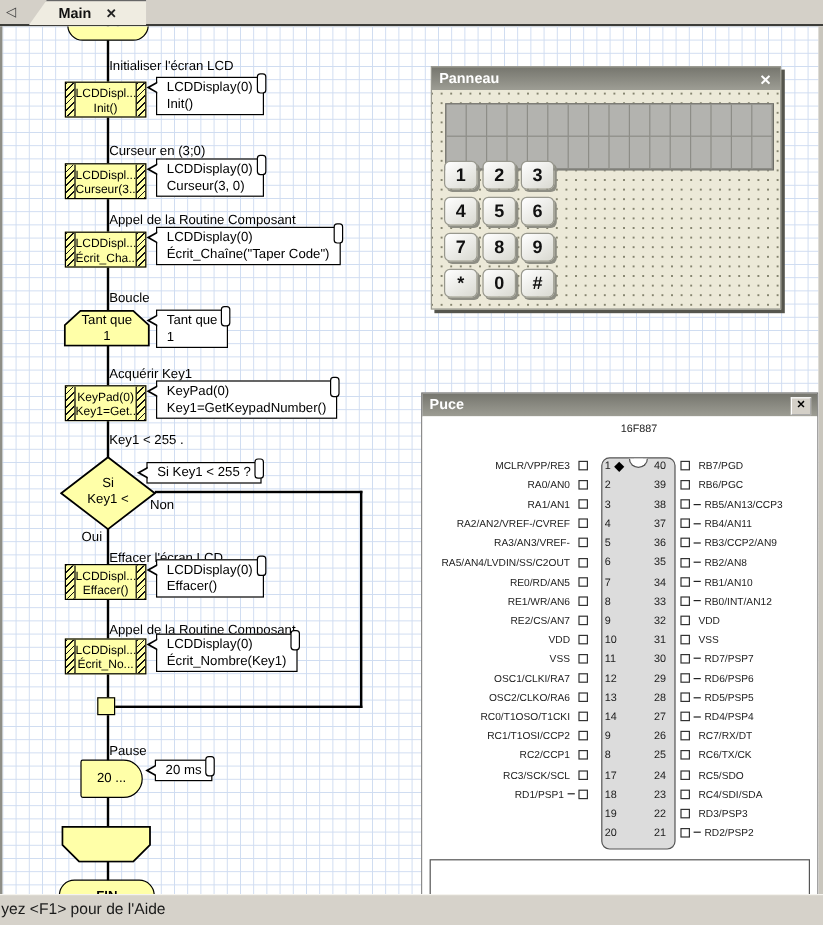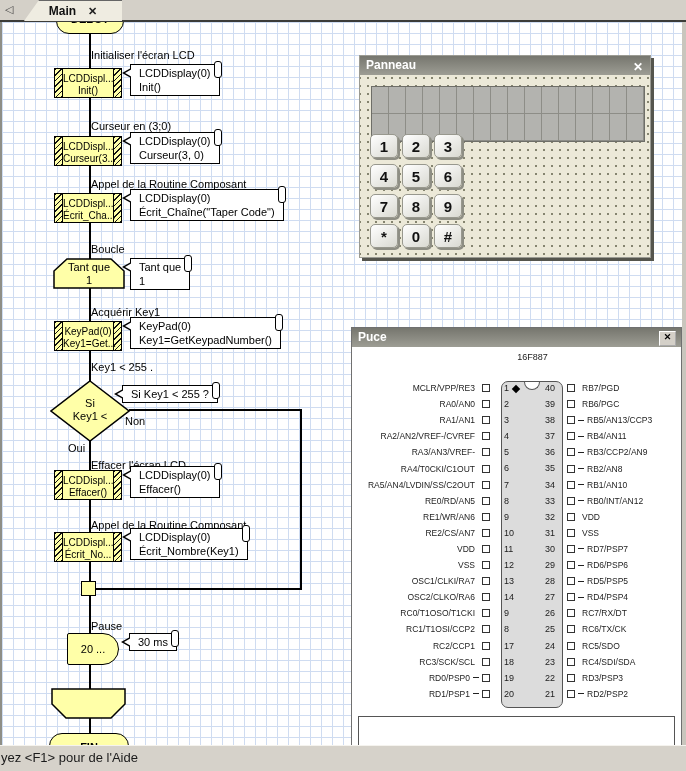--- a/index.html
+++ b/index.html
@@ -189,21 +189,21 @@
       <div>LCDDisplay(0)</div>
         <div>Écrit_Nombre(Key1)</div>
       <div class="clip"></div>
     </div>
 
     <div class="connector" style="left:79px;top:559px;"></div>
 
     <div class="caption" style="left:89px;top:598px;">Pause</div>
     <div class="pause-shape" style="left:65px;top:611px;width:50px;height:30px;">20 ...</div>
     <div class="callout" style="left:127px;top:611px;">
-      <div>30 ms</div>
+      <div>20 ms</div>
       <div class="clip"></div>
     </div>
 
     <svg class="svgshape" style="left:49px;top:666px;" width="75" height="31" viewBox="0 0 75 31">
       <polygon points="1,1 74,1 74,16 60,30 15,30 1,16" fill="#ffffa8" stroke="#000" stroke-width="1.5"></polygon>
     </svg>
 
     <div class="stadium" style="left:47px;top:711px;width:78px;height:26px;line-height:26px;">FIN</div>
 
     <div class="fwin panel-win">
@@ -291,25 +291,20 @@
             <div class="">RA2/AN2/VREF-/CVREF</div>
             <div class="pin-stub off"></div>
             <div class="pin-box"></div>
           </div>
           <div class="pin-row">
             <div class="">RA3/AN3/VREF-</div>
             <div class="pin-stub off"></div>
             <div class="pin-box"></div>
           </div>
           <div class="pin-row">
-            <div class="">RA4/T0CKI/C1OUT</div>
-            <div class="pin-stub off"></div>
-            <div class="pin-box"></div>
-          </div>
-          <div class="pin-row">
             <div class="">RA5/AN4/LVDIN/SS/C2OUT</div>
             <div class="pin-stub off"></div>
             <div class="pin-box"></div>
           </div>
           <div class="pin-row">
             <div class="">RE0/RD/AN5</div>
             <div class="pin-stub off"></div>
             <div class="pin-box"></div>
           </div>
           <div class="pin-row">
@@ -353,25 +348,20 @@
             <div class="pin-box"></div>
           </div>
           <div class="pin-row">
             <div class="">RC2/CCP1</div>
             <div class="pin-stub off"></div>
             <div class="pin-box"></div>
           </div>
           <div class="pin-row">
             <div class="">RC3/SCK/SCL</div>
             <div class="pin-stub off"></div>
-            <div class="pin-box"></div>
-          </div>
-          <div class="pin-row">
-            <div class="">RD0/PSP0</div>
-            <div class="pin-stub"></div>
             <div class="pin-box"></div>
           </div>
           <div class="pin-row">
             <div class="">RD1/PSP1</div>
             <div class="pin-stub"></div>
             <div class="pin-box"></div>
           </div>
         </div>
       <div class="pins-col pins-right">
           <div class="pin-row">

